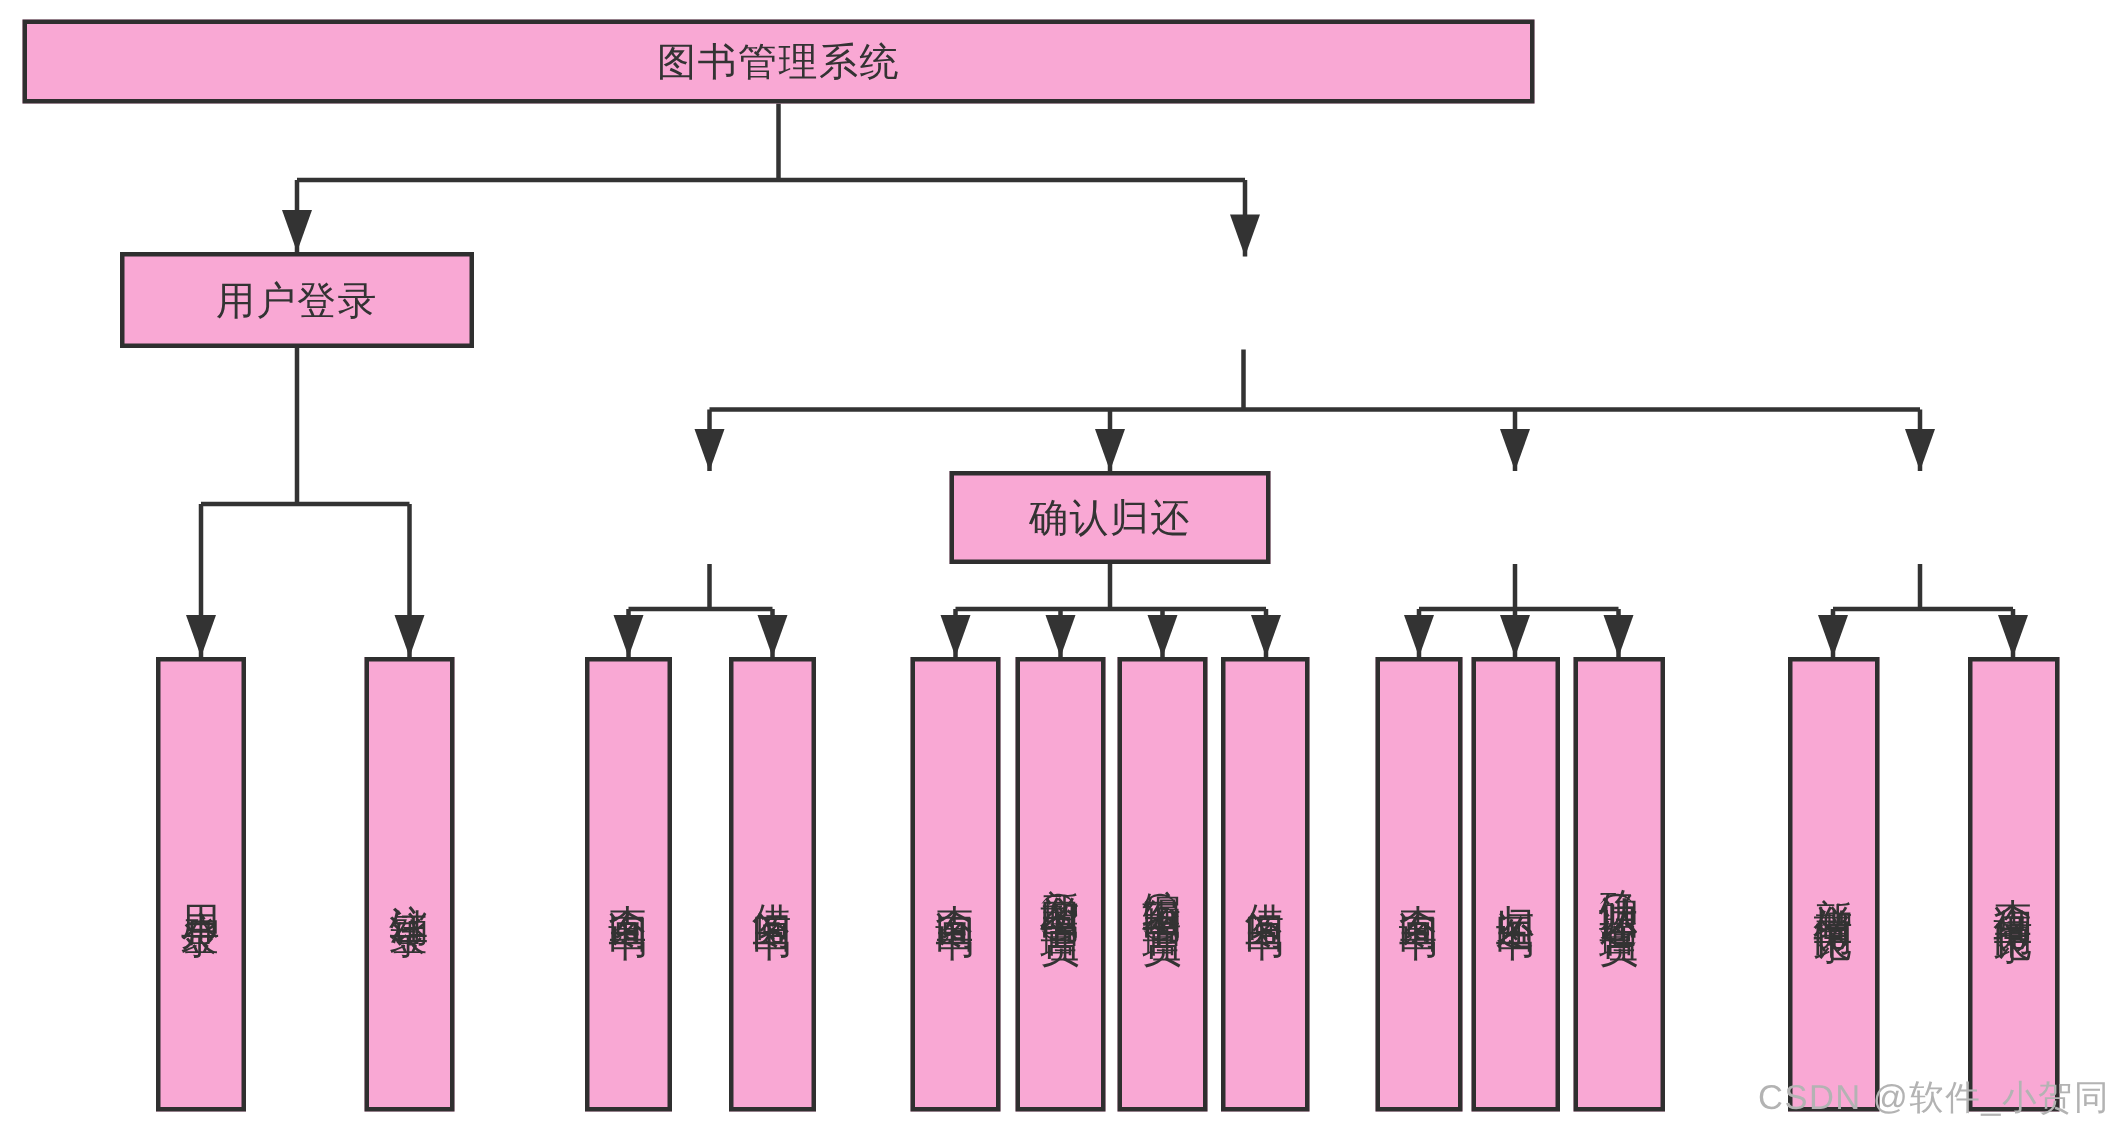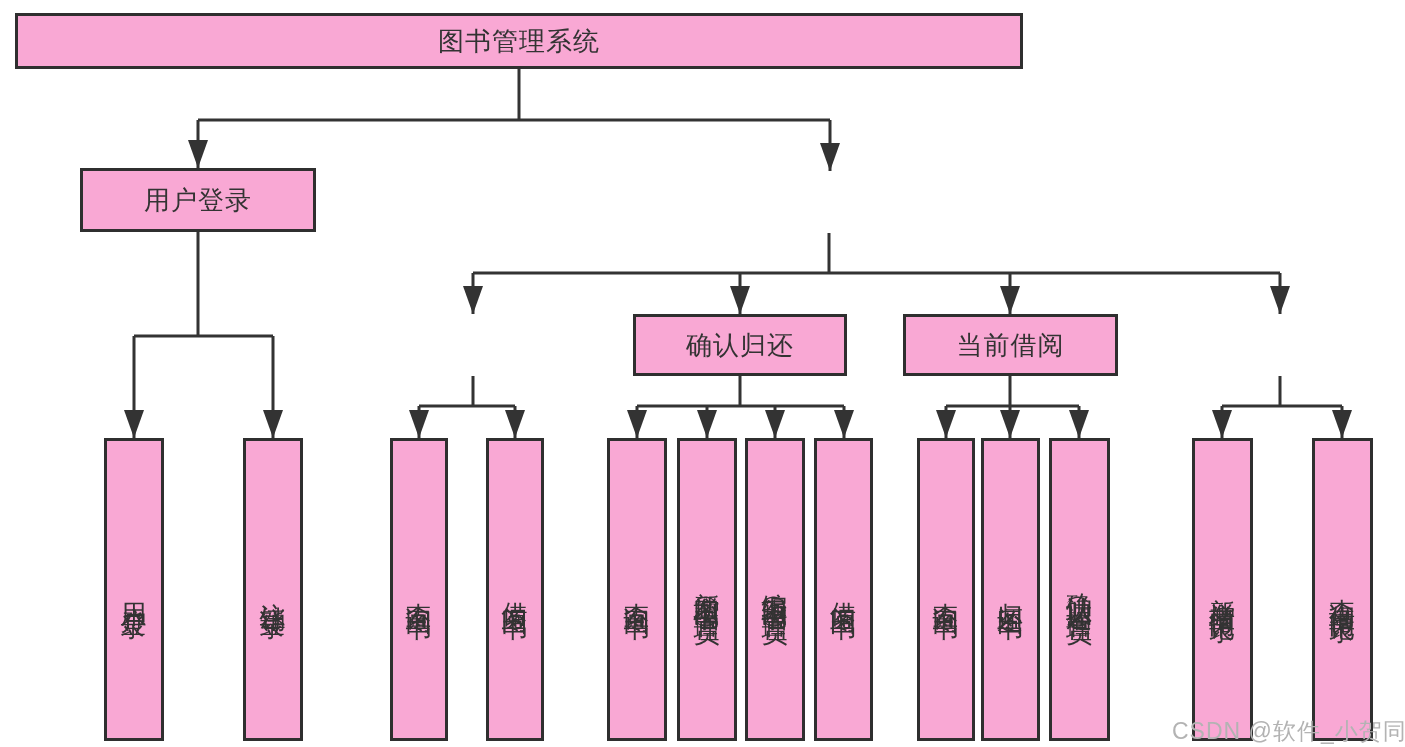--- a/index.html
+++ b/index.html
@@ -98,23 +98,20 @@
     <span>图书管理系统</span>
   </div>
 
   <div class="node h-node" style="left:80px;top:168px;width:236px;height:64px">
     <span>用户登录</span>
   </div>
 
   <div class="node h-node" style="left:633px;top:314px;width:214px;height:62px">
     <span>确认归还</span>
   </div>
-  <div class="node h-node" style="left:903px;top:314px;width:215px;height:62px">
-    <span>当前借阅</span>
-  </div>
 
   <div class="node v-node" style="left:104px;width:60px">
     <span>用户登录</span>
   </div>
   <div class="node v-node" style="left:243px;width:60px">
     <span>注销登录</span>
   </div>
 
   <div class="node v-node" style="left:390px;width:58px">
     <span>查询图书</span>

